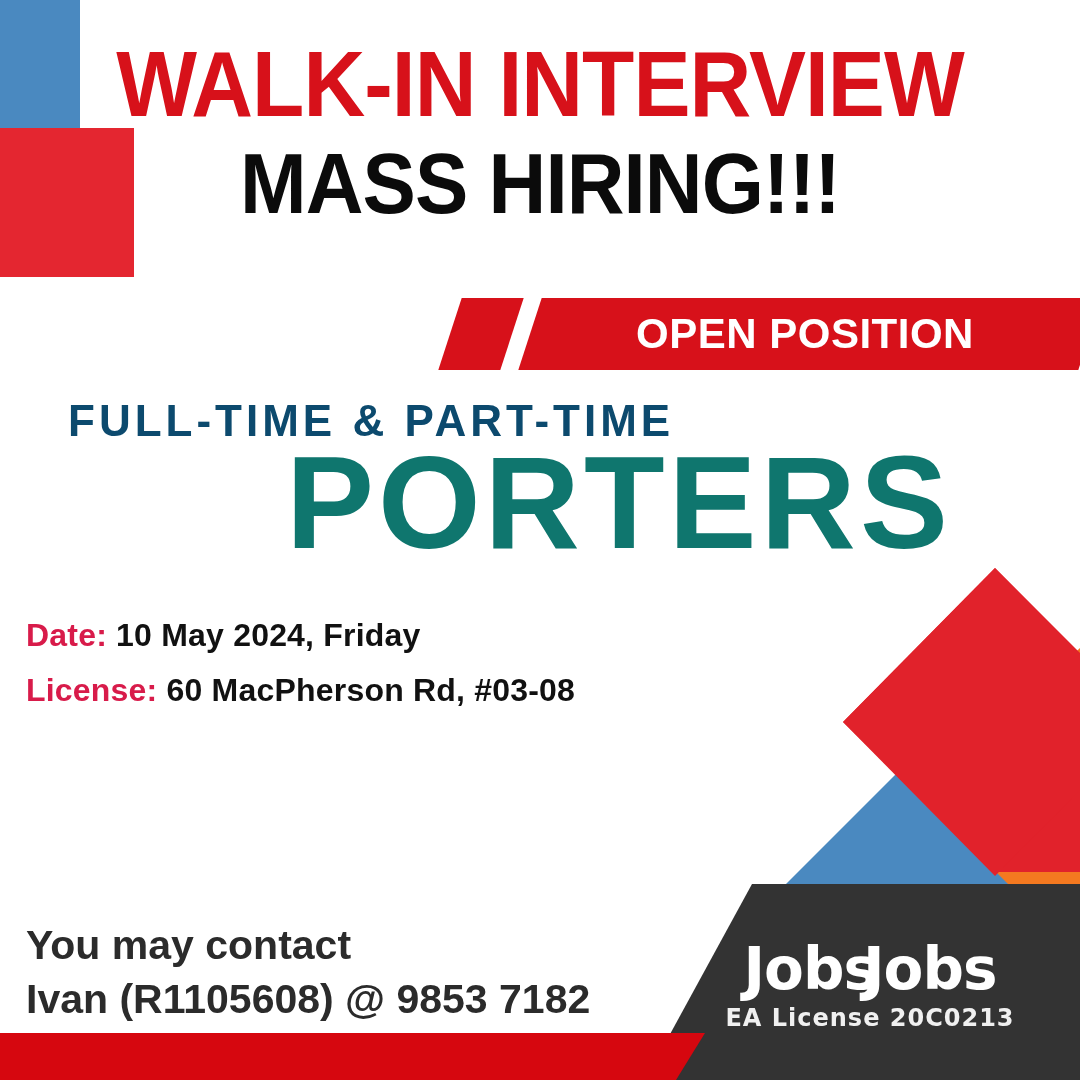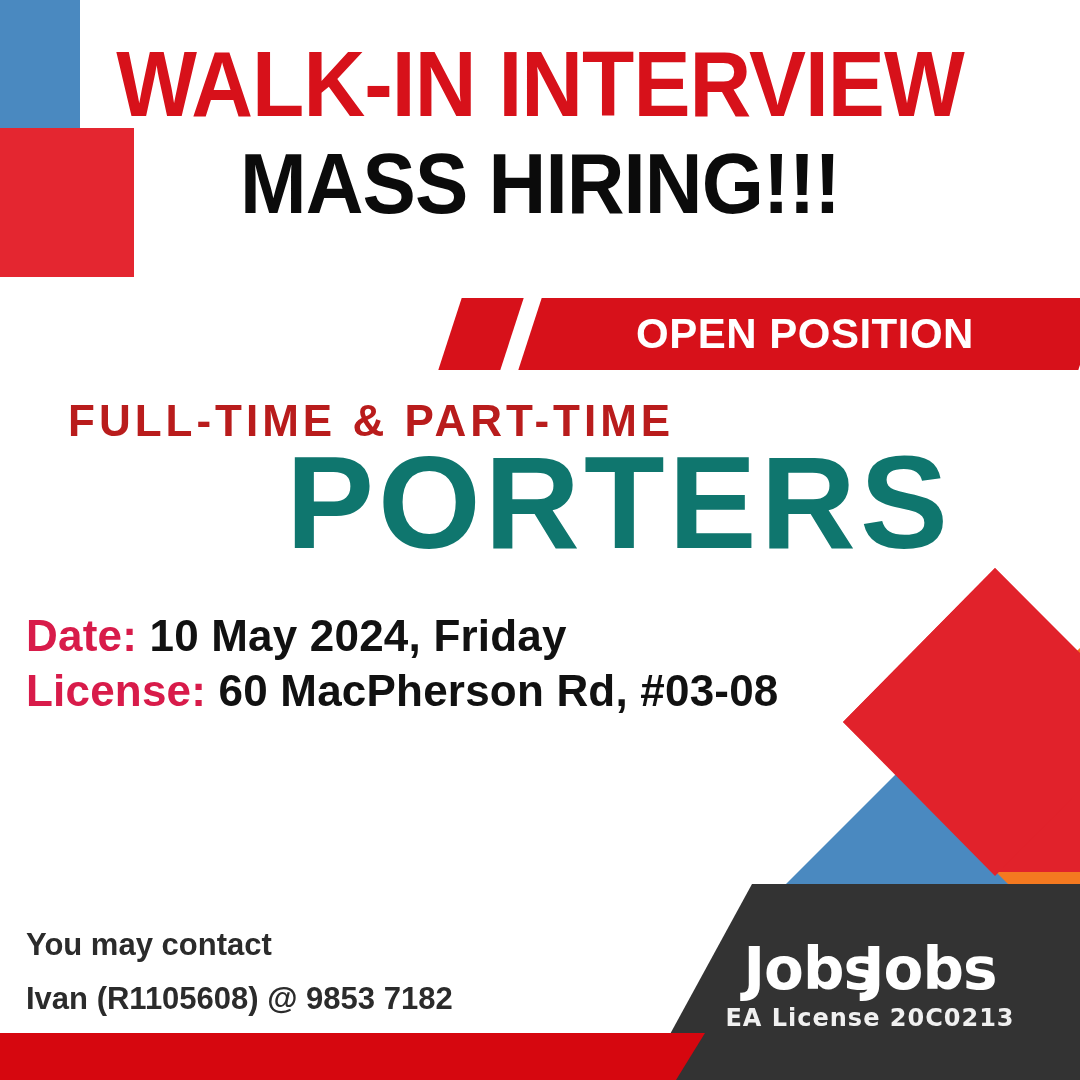--- a/index.html
+++ b/index.html
@@ -97,21 +97,21 @@
   }
 
   
   .job-type {
     position: absolute;
     left: 68px; top: 396px;
     font-family: "Liberation Sans Narrow", "Liberation Sans", sans-serif;
     font-weight: bold;
     font-size: 44px;
     letter-spacing: 4px;
-    color: #b91c1c;
+    color: #0c4a6e;
     white-space: nowrap;
   }
   .job-title {
     position: absolute;
     left: 0; top: 437px;
     width: 952px;
     text-align: right;
     font-family: "Liberation Sans Narrow", "Liberation Sans", sans-serif;
     font-weight: bold;
     font-size: 132px;
@@ -123,40 +123,40 @@
 
   
   .details {
     position: absolute;
     left: 26px; top: 608px;
     width: 820px;
   }
   .detail-line {
     font-family: "Liberation Sans Narrow", "Liberation Sans", sans-serif;
     font-weight: bold;
-    font-size: 44px;
+    font-size: 32px;
     line-height: 55px;
     color: #111111;
     white-space: nowrap;
     letter-spacing: 0.2px;
   }
   .detail-label {
     color: #D81B4A;
   }
 
   
   .contact {
     position: absolute;
     left: 26px; top: 918px;
     width: 660px;
   }
   .contact-line {
     font-family: "Liberation Sans Narrow", "Liberation Sans", sans-serif;
     font-weight: bold;
-    font-size: 31px;
+    font-size: 41px;
     line-height: 54px;
     color: #2B2B2B;
     white-space: nowrap;
   }
 
   
   .shapes {
     position: absolute;
     left: 0; top: 0;
     width: 1080px; height: 1080px;

